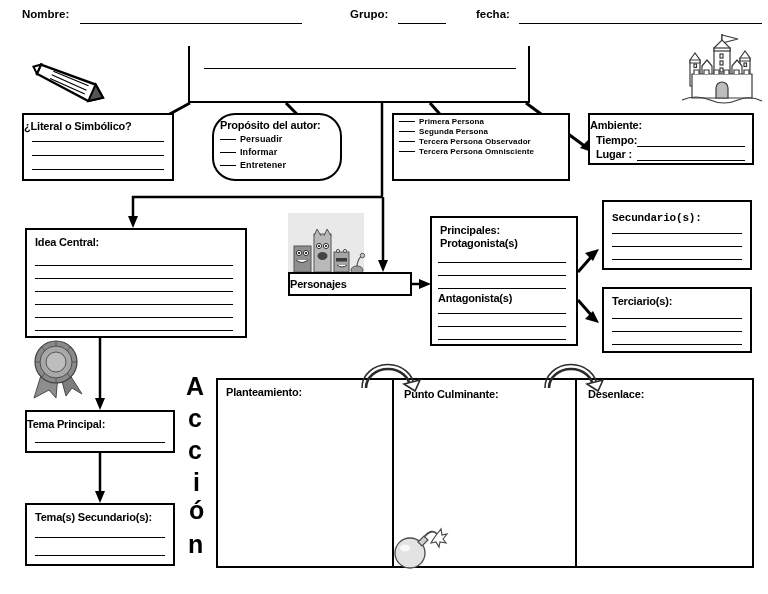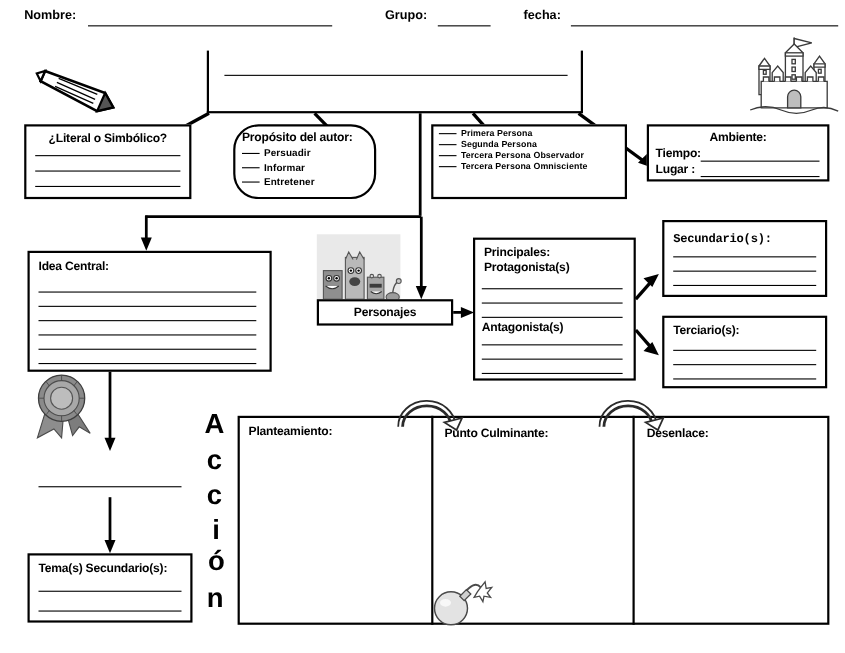--- a/index.html
+++ b/index.html
@@ -29,21 +29,21 @@
     font-weight: bold;
     font-size: 11px;
     letter-spacing: -0.2px;
     white-space: nowrap;
   }
   .hdr {
     font-weight: bold;
     font-size: 11.5px;
     white-space: nowrap;
   }
-  .ctr { text-align: center; width: 100%; }
+  .ctr { width: 100%; }
   .rule {
     position: absolute;
     border-bottom: 1.5px solid #000;
   }
   .rule-thin {
     position: absolute;
     border-bottom: 1px solid #000;
   }
   .vline {
     position: absolute;
@@ -318,20 +318,23 @@
     </g>
   </svg>
 
   <svg class="abs" style="left:0; top:0; width:768px; height:594px; pointer-events:none;">
     <line x1="100" y1="338" x2="100" y2="404" stroke="#000" stroke-width="2.5"></line>
     <polygon points="100,410 95,398 105,398" fill="#000"></polygon>
     <line x1="100" y1="452" x2="100" y2="497" stroke="#000" stroke-width="2.5"></line>
     <polygon points="100,503 95,491 105,491" fill="#000"></polygon>
   </svg>
 
+  <div class="box" style="left:25px; top:410px; width:150px; height:43px;">
+    <div class="lbl ctr" style="margin-top:6px;">Tema Principal:</div>
+  </div>
   <div class="rule-thin" style="left:35px; top:442px; width:130px;"></div>
 
   <div class="box" style="left:25px; top:503px; width:150px; height:63px;">
     <div class="lbl" style="margin:6px 0 0 8px;">Tema(s) Secundario(s):</div>
   </div>
   <div class="rule-thin" style="left:35px; top:537px; width:130px;"></div>
   <div class="rule-thin" style="left:35px; top:555px; width:130px;"></div>
 
   <div class="accion-letter" style="left:186px; top:374px;">A</div>
   <div class="accion-letter" style="left:188px; top:406px;">c</div>

